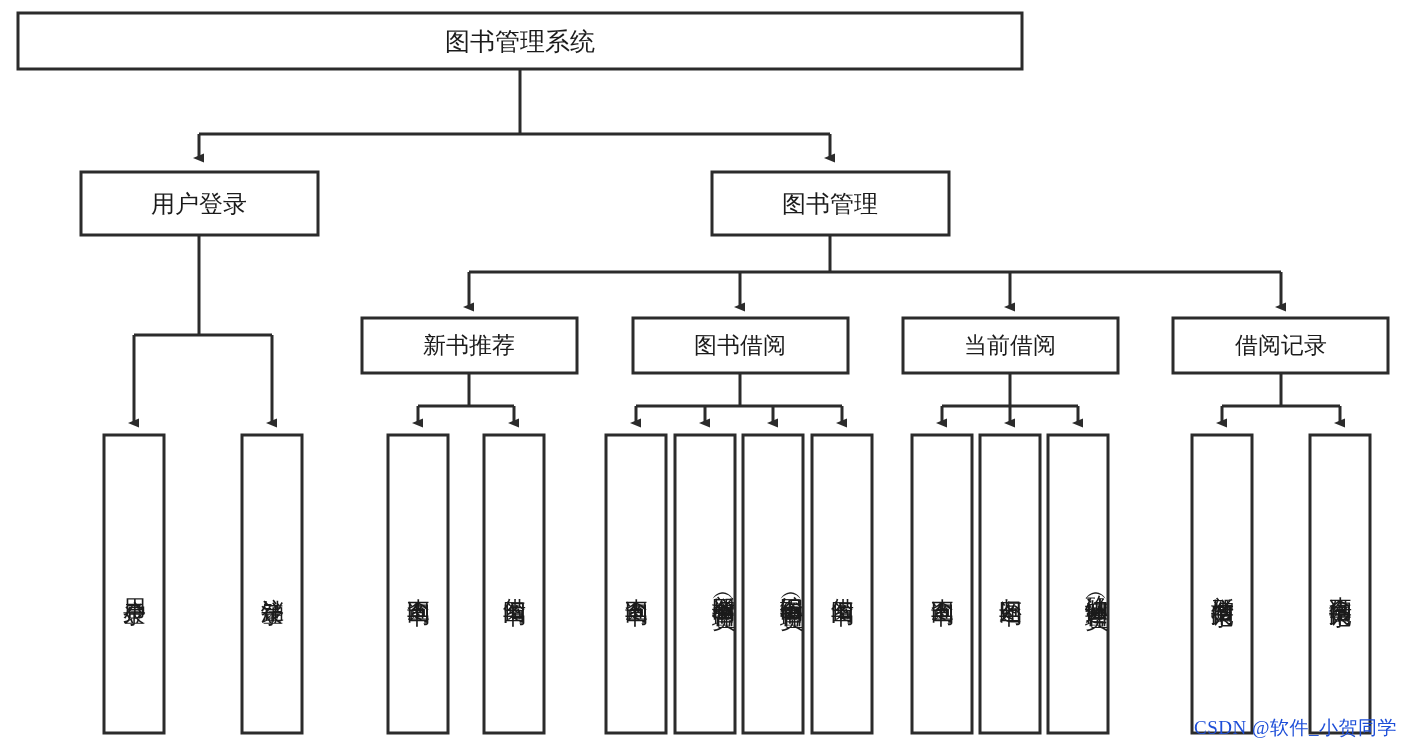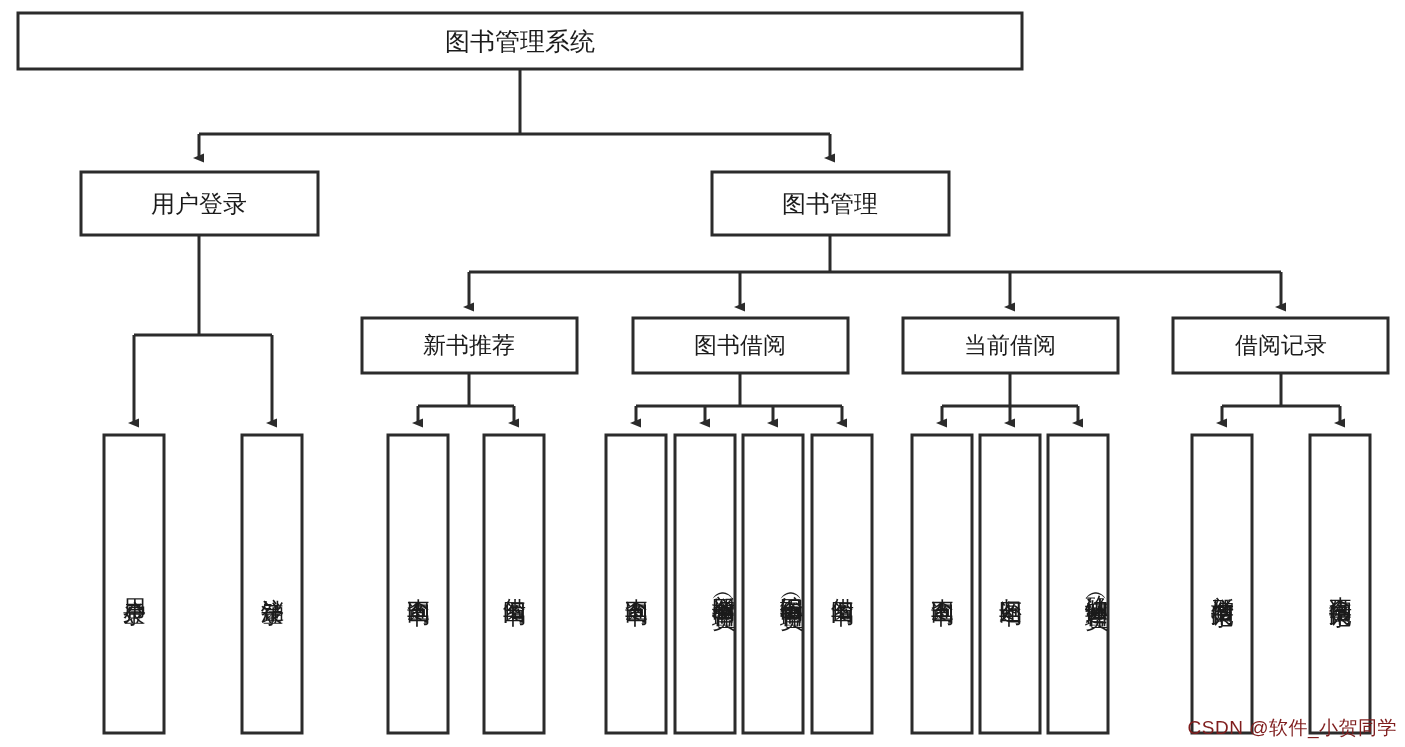--- a/index.html
+++ b/index.html
@@ -37,23 +37,23 @@
     align-items:flex-start;
     justify-content:center;
     white-space:nowrap;
     pointer-events:none;
   }
   .leaf-label.centered{align-items:center;}
   .watermark{
     position:absolute;
     right:8px;
     bottom:6px;
-    font-family:Liberation Sans, sans-serif;
+    font-family:Liberation Serif, serif;
     font-size:19px;
-    color:#7f1d1d;
+    color:#1d4ed8;
     white-space:nowrap;
     letter-spacing:0.5px;
   }
 </style>
 </head>
 <body>
 
 <div id="diagram-root">
 
   <svg id="tree" viewBox="0 0 1405 747">

